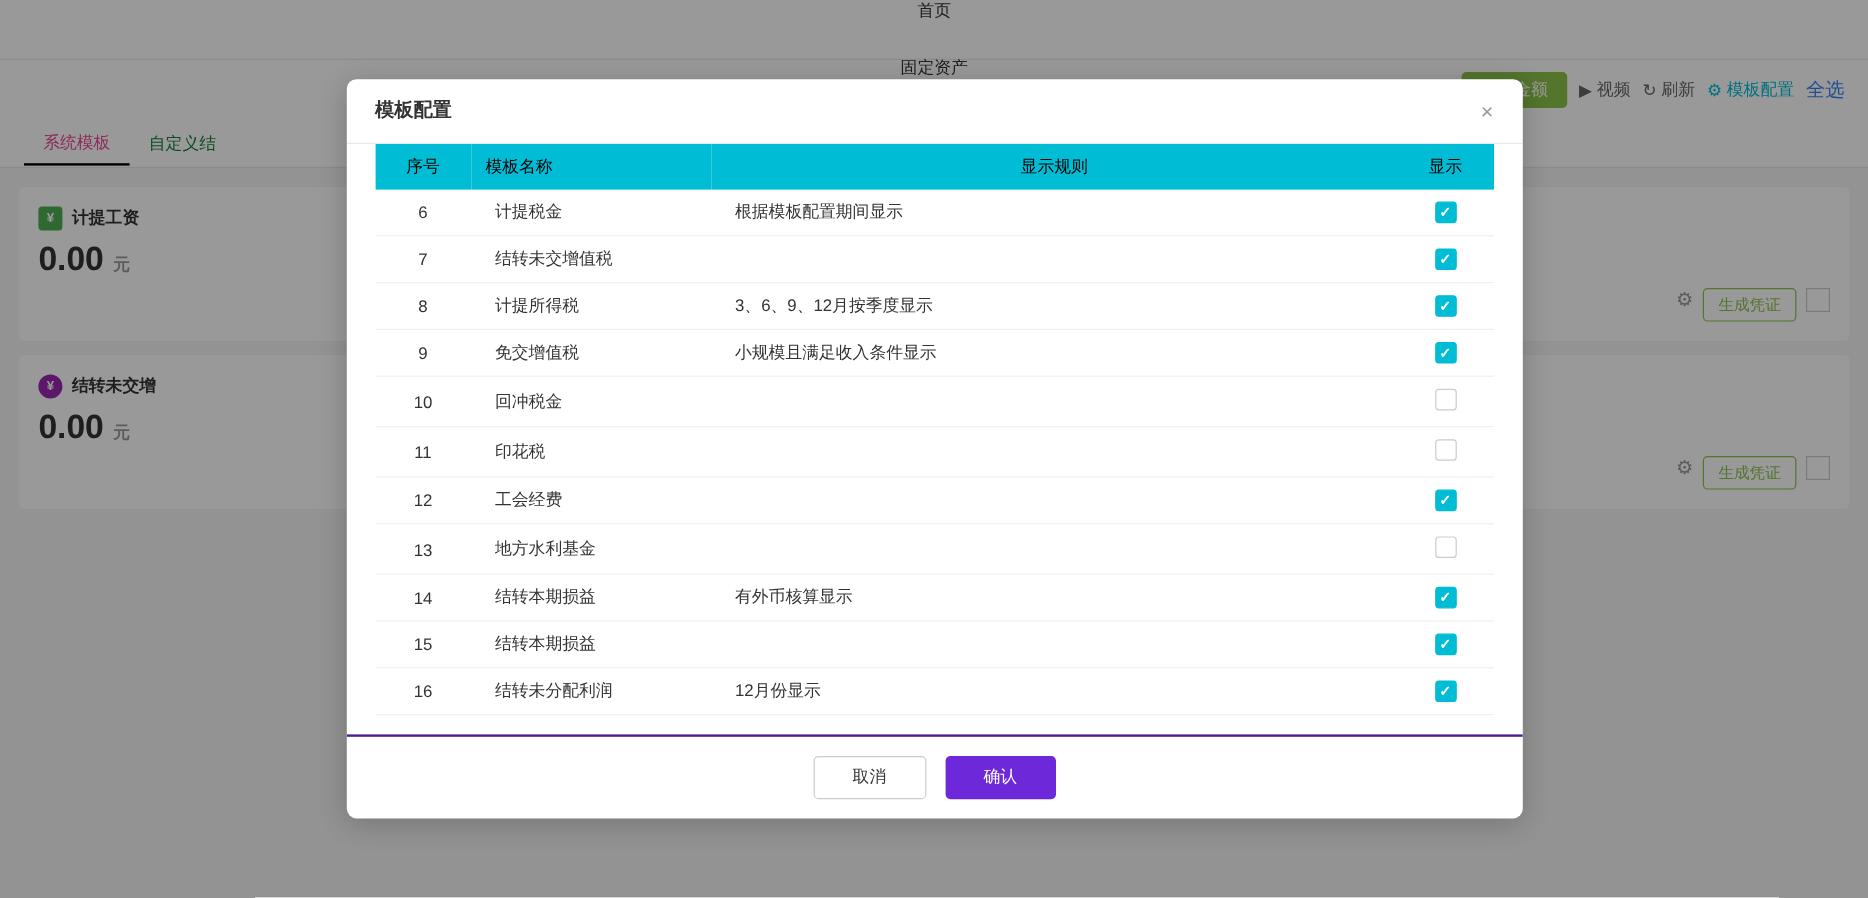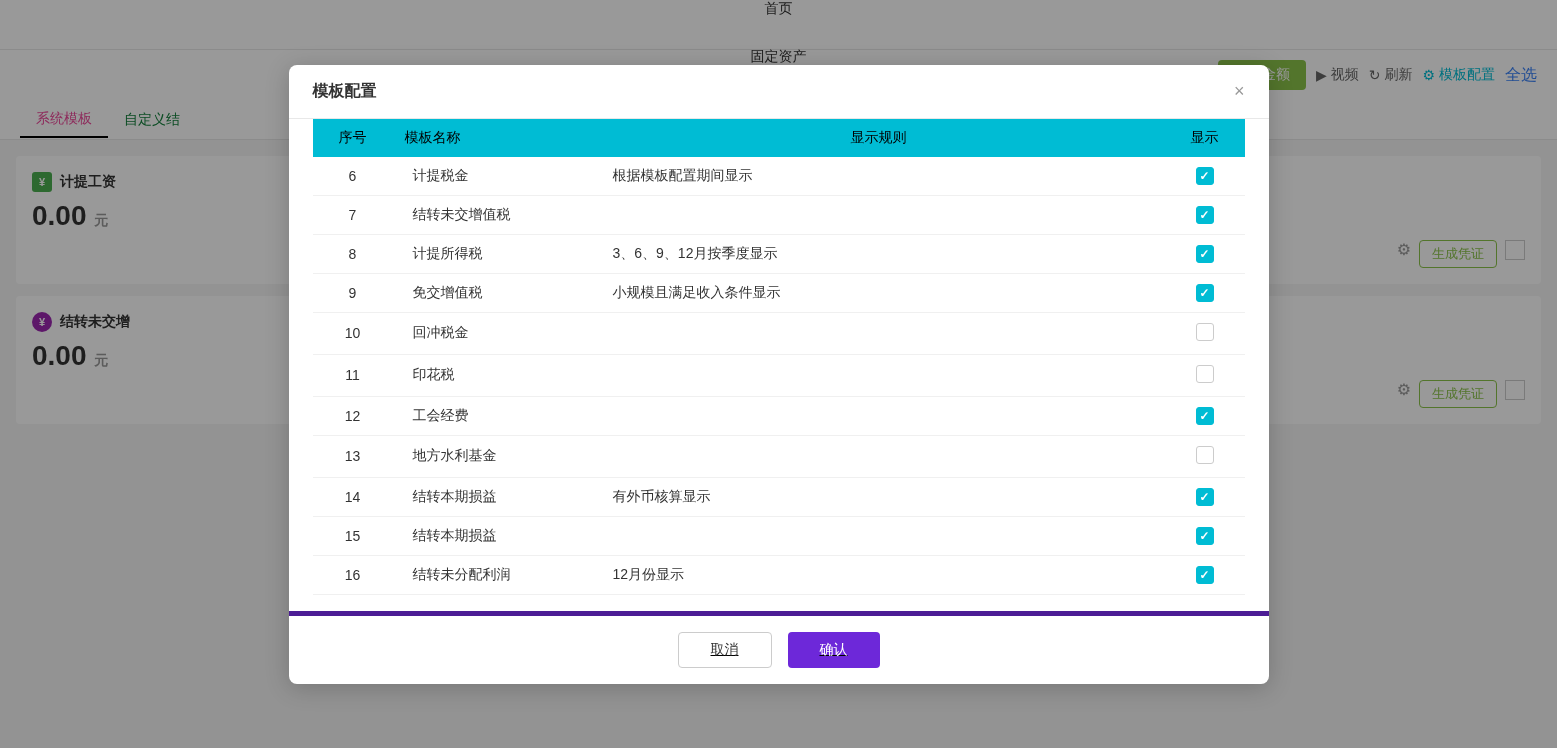--- a/index.html
+++ b/index.html
@@ -279,22 +279,21 @@
       font-size: 12px;
       font-weight: bold;
     }
 
     
     .modal-footer {
       display: flex;
       justify-content: center;
       gap: 16px;
       padding: 16px 24px;
-      border-top: 5px solid #4c1d95;
-      text-decoration: underline;
+      border-top: 2px solid #4c1d95;
     }
     .btn-cancel {
       border: 1px solid #ccc;
       background: #fff;
       color: #333;
       padding: 8px 32px;
       border-radius: 4px;
       cursor: pointer;
       font-size: 14px;
     }

